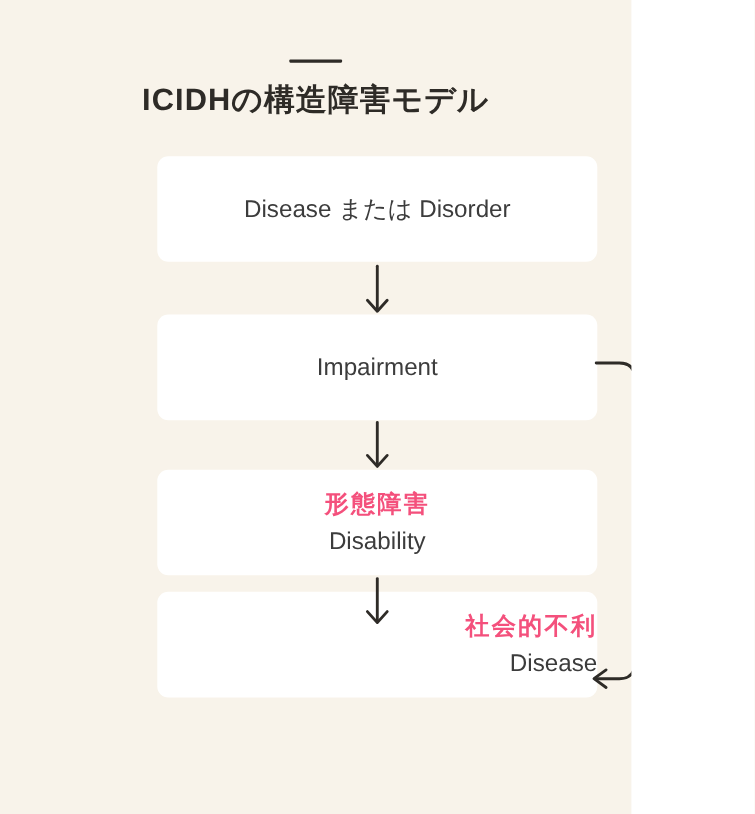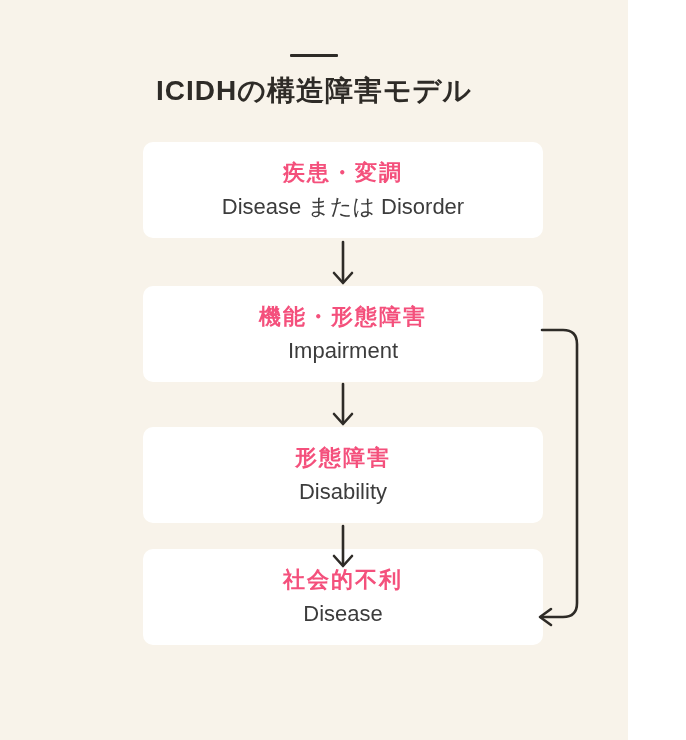--- a/index.html
+++ b/index.html
@@ -2,21 +2,21 @@
 <html style="--bg: #F8F3EA; --box: #FFFFFF; --accent: #F4507C; --ink: #2E2B27; --sub: #3C3C3C;"><head>
 <meta charset="utf-8">
 <style>
   html, body {
     margin: 0;
     padding: 0;
     font-family: "Liberation Sans", "DejaVu Sans", sans-serif;
   }
   .canvas {
     position: relative;
-    width: 628px;
+    width: 574px;
     height: 740px;
     background: var(--bg, #F8F3EA);
     overflow: hidden;
   }
   .divider {
     position: absolute;
     top: 54px;
     left: 50%;
     transform: translateX(-50%);
     width: 48px;
@@ -46,21 +46,21 @@
     display: flex;
     flex-direction: column;
     align-items: center;
     justify-content: center;
     gap: 7px;
     box-sizing: border-box;
   }
   .flow-box.b0 { top: 142px; }
   .flow-box.b1 { top: 286px; }
   .flow-box.b2 { top: 427px; }
-  .flow-box.b3 { top: 549px; }
+  .flow-box.b3 { top: 538px; align-items: flex-end; }
   .box-title {
     font-size: 22px;
     font-weight: 700;
     letter-spacing: 2px;
     color: var(--accent, #F4507C);
     line-height: 1.2;
   }
   .box-subtitle {
     font-size: 22px;
     font-weight: 400;
@@ -85,26 +85,24 @@
 </head>
 <body>
 
 <div class="canvas">
 
   <div class="divider"></div>
 
   <h1 class="title">ICIDHの構造障害モデル</h1>
 
   <div class="flow-box b0">
-    <div class="box-title">疾患・変調</div>
     <div class="box-subtitle">Disease または Disorder</div>
   </div>
 
   <div class="flow-box b1">
-    <div class="box-title">機能・形態障害</div>
     <div class="box-subtitle">Impairment</div>
   </div>
 
   <div class="flow-box b2">
     <div class="box-title">形態障害</div>
     <div class="box-subtitle">Disability</div>
   </div>
 
   <div class="flow-box b3">
     <div class="box-title">社会的不利</div>

